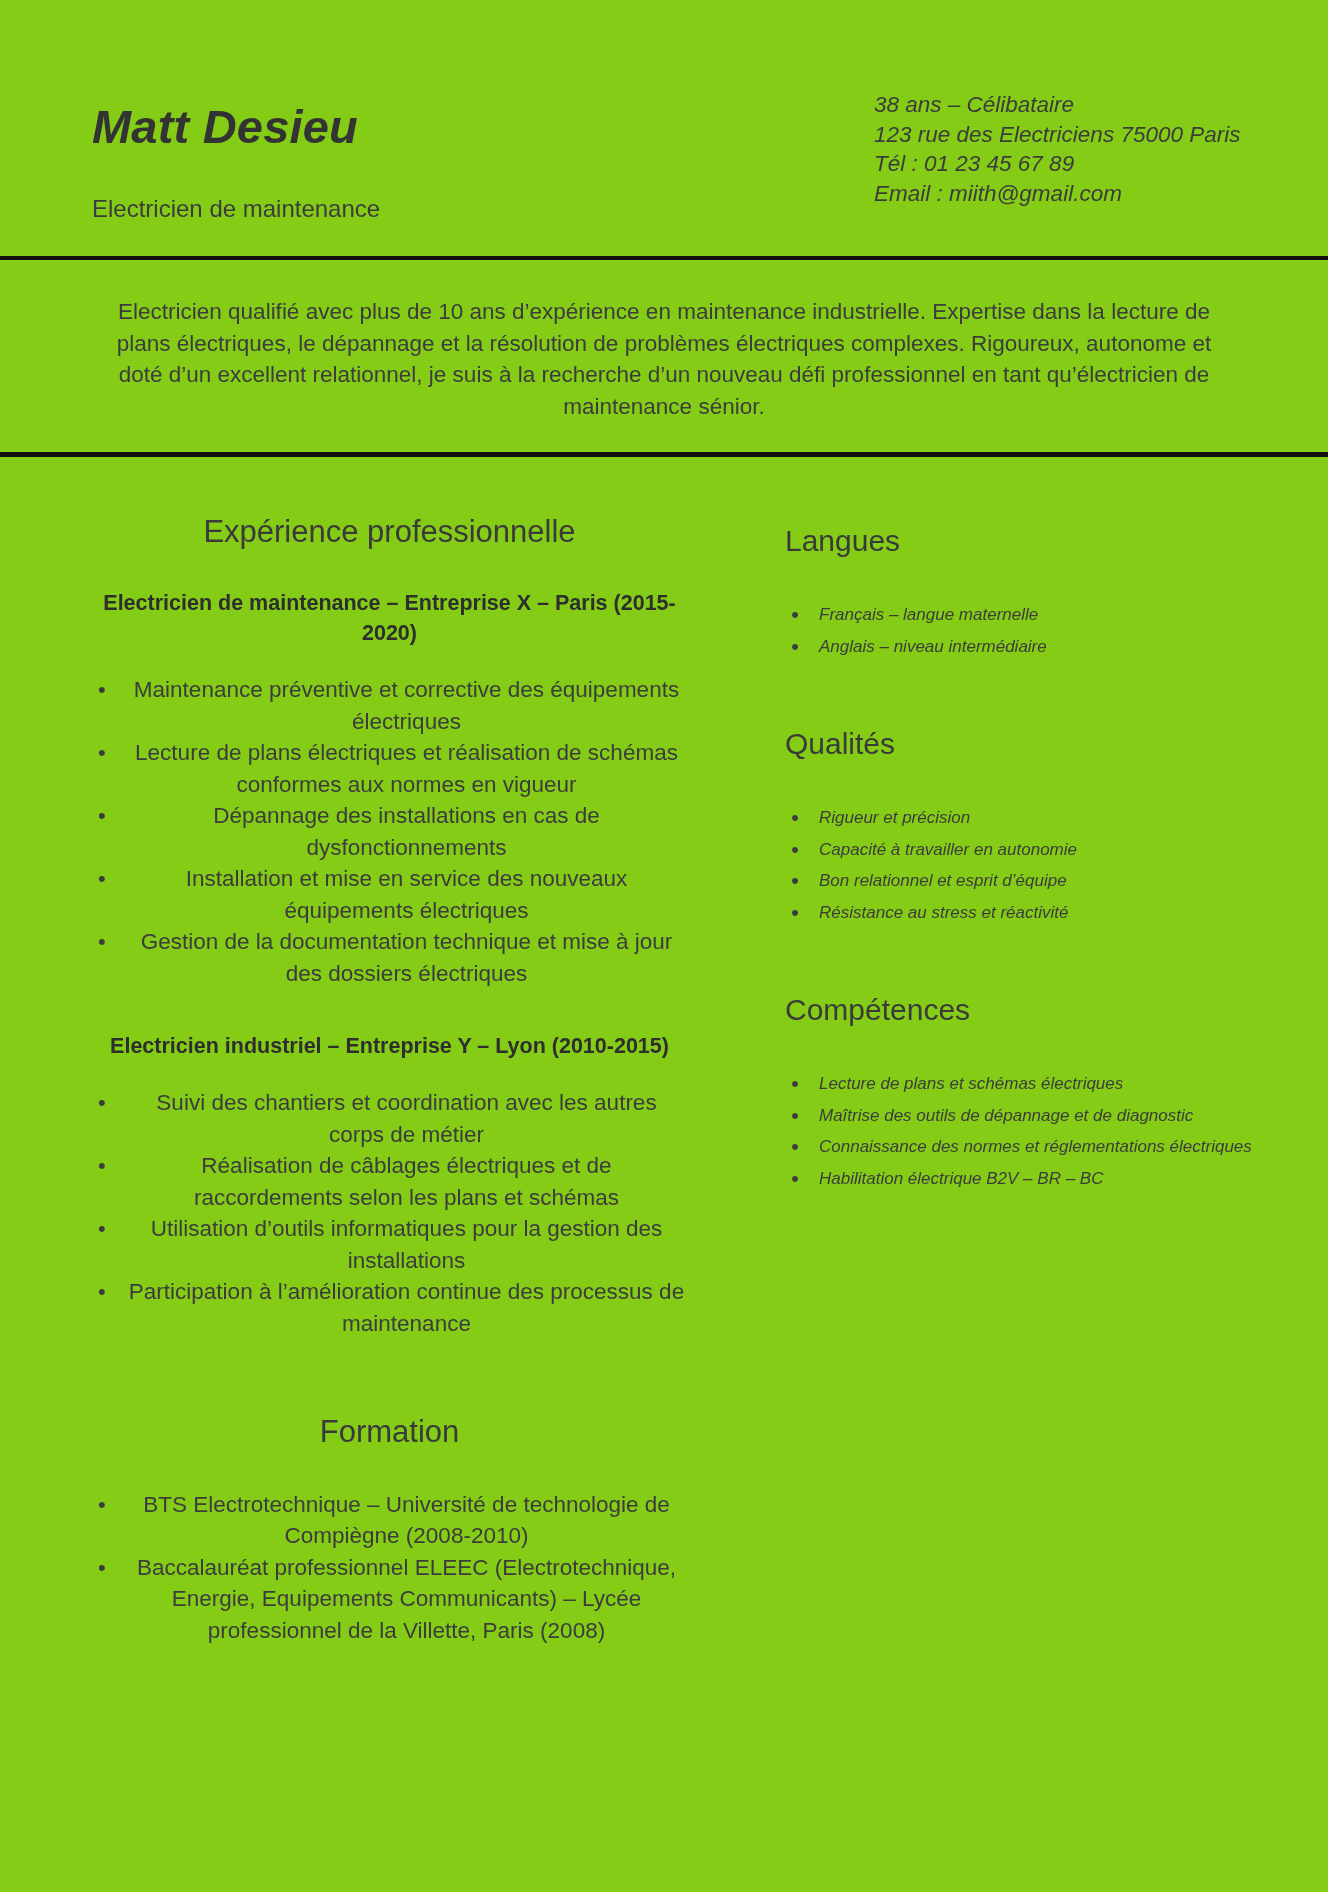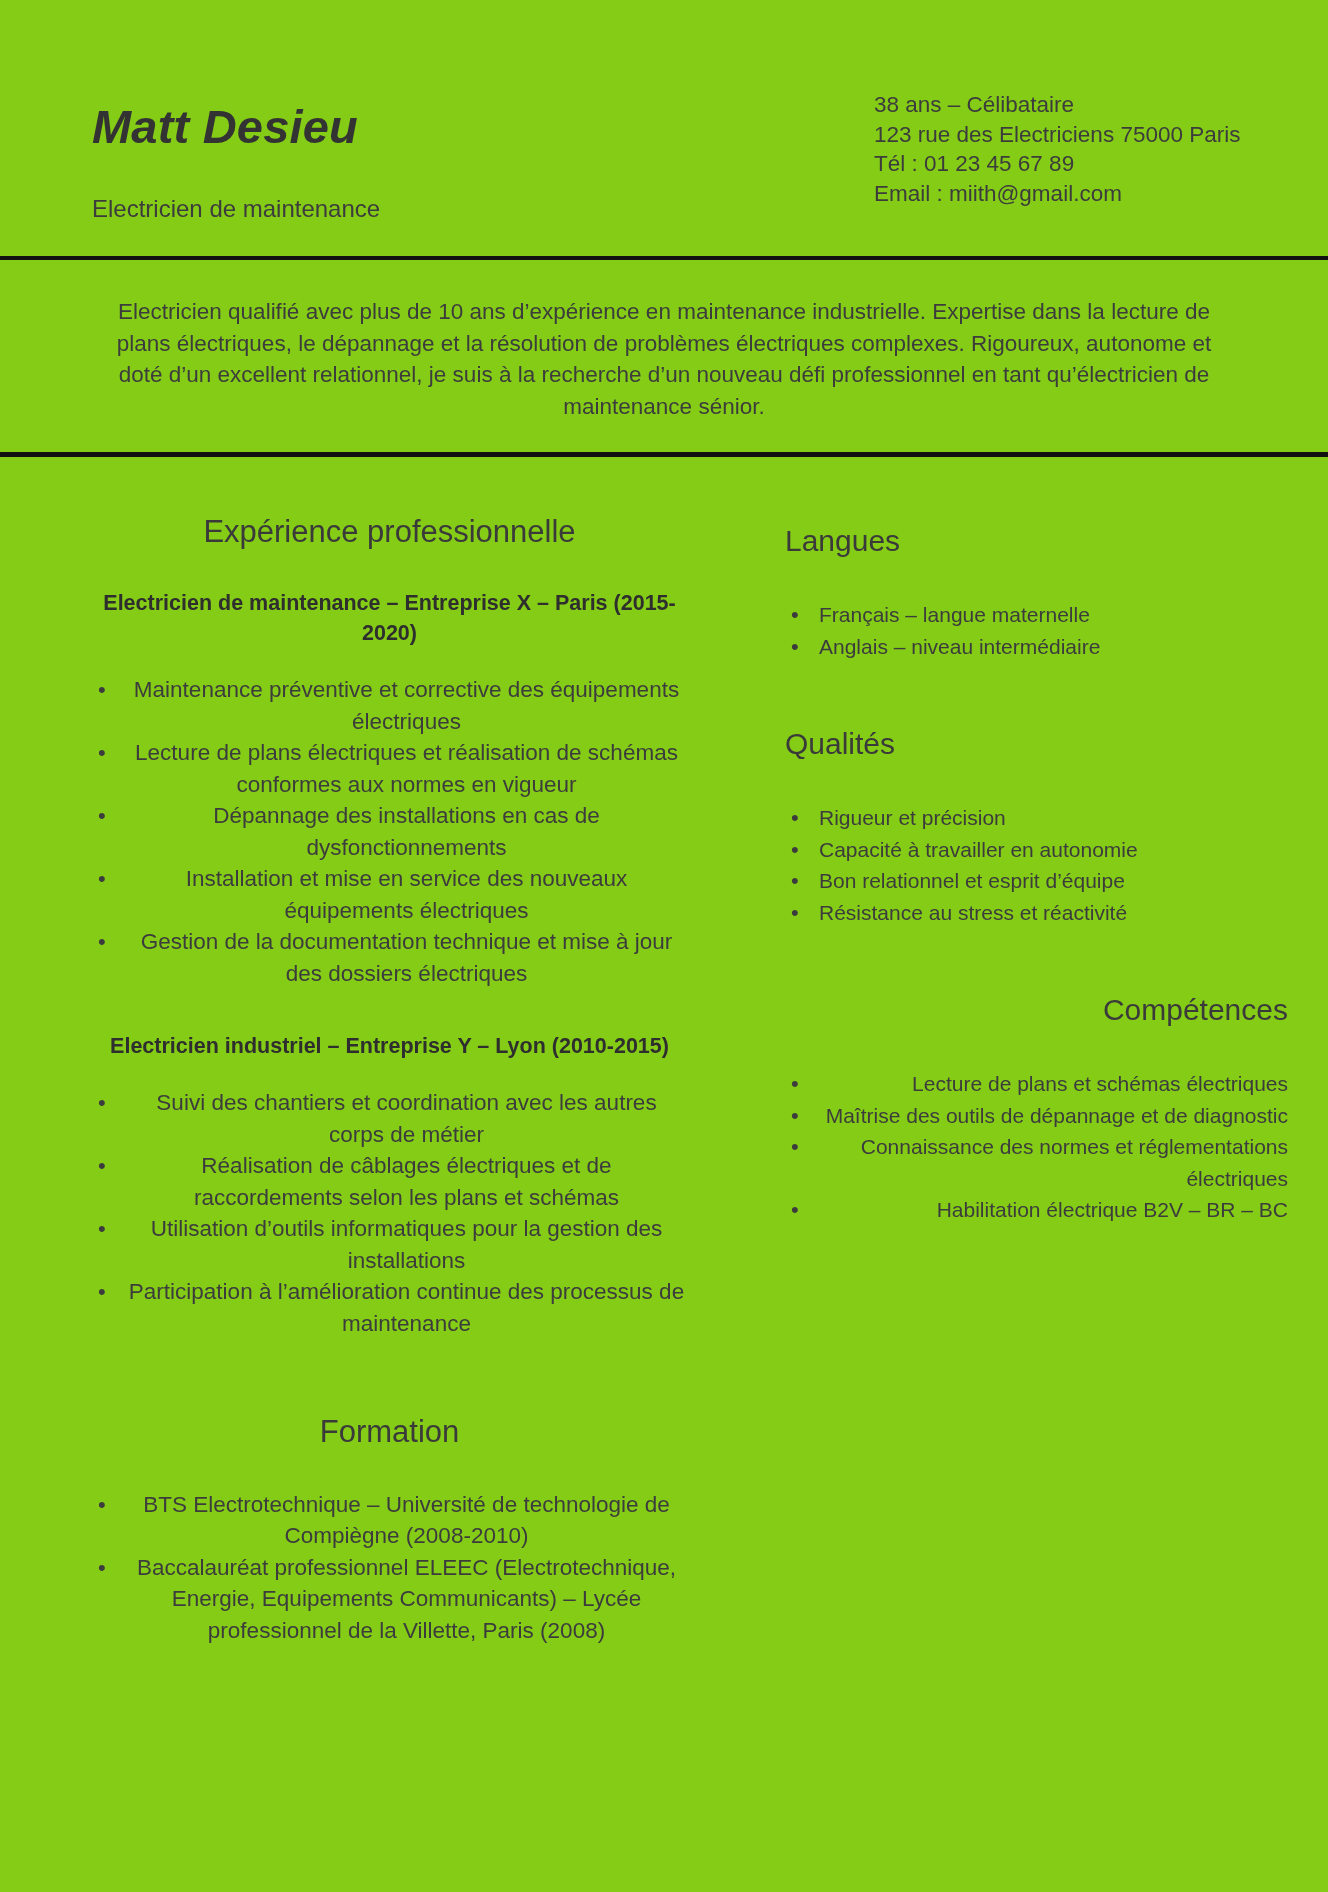--- a/index.html
+++ b/index.html
@@ -43,20 +43,21 @@
   .job-title {
     font-size: 24px;
     font-weight: normal;
     color: #3c3c3c;
     margin: 0;
     line-height: 1.2;
   }
   .contact {
     width: 390px;
     padding-top: 4px;
+    font-style: italic;
   }
   .contact-line {
     font-size: 22.5px;
     line-height: 29.5px;
     color: #3c3c3c;
     white-space: pre-wrap;
   }
 
   
   .rule {
@@ -143,40 +144,41 @@
   }
 
   .right-list {
     list-style: none;
     margin: 0 0 64px 0;
     padding: 0;
   }
   .right-list li {
     position: relative;
     padding-left: 34px;
-    font-size: 21px;
-    line-height: 31.5px;
-    color: #3c3c3c;
+    font-size: 17px;
+    line-height: 31.5px;
+    color: #3c3c3c;
+    font-style: italic;
   }
   .right-list li::before {
     content: "\2022";
     position: absolute;
     left: 6px;
     top: 0;
     font-size: 22px;
     line-height: 31.5px;
     color: #3c3c3c;
   }
   .formation-wrap { margin-top: 74px; }
   .formation-wrap .section-title { margin-bottom: 38px; }
   ul.bullets.last { margin-bottom: 0; }
 
   .langues-block { margin-top: 0; }
   .qualites-block { margin-top: 56px; }
-  .competences-block { margin-top: 62px; text-align: right; }
+  .competences-block { margin-top: 62px; }
 </style>
 </head>
 <body>
 
 <div class="page">
 
   <div class="header">
     <div class="identity">
       <h1 class="name">Matt Desieu</h1>
       <div class="job-title">Electricien de maintenance</div>

